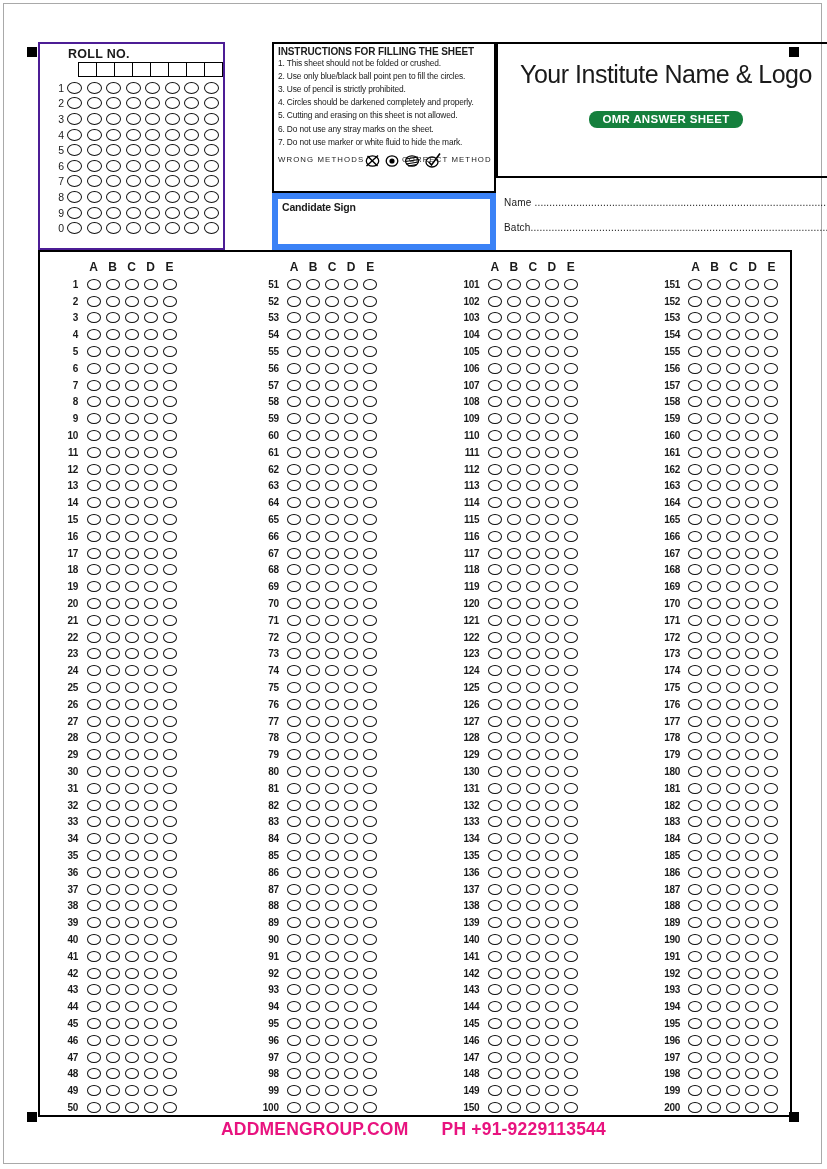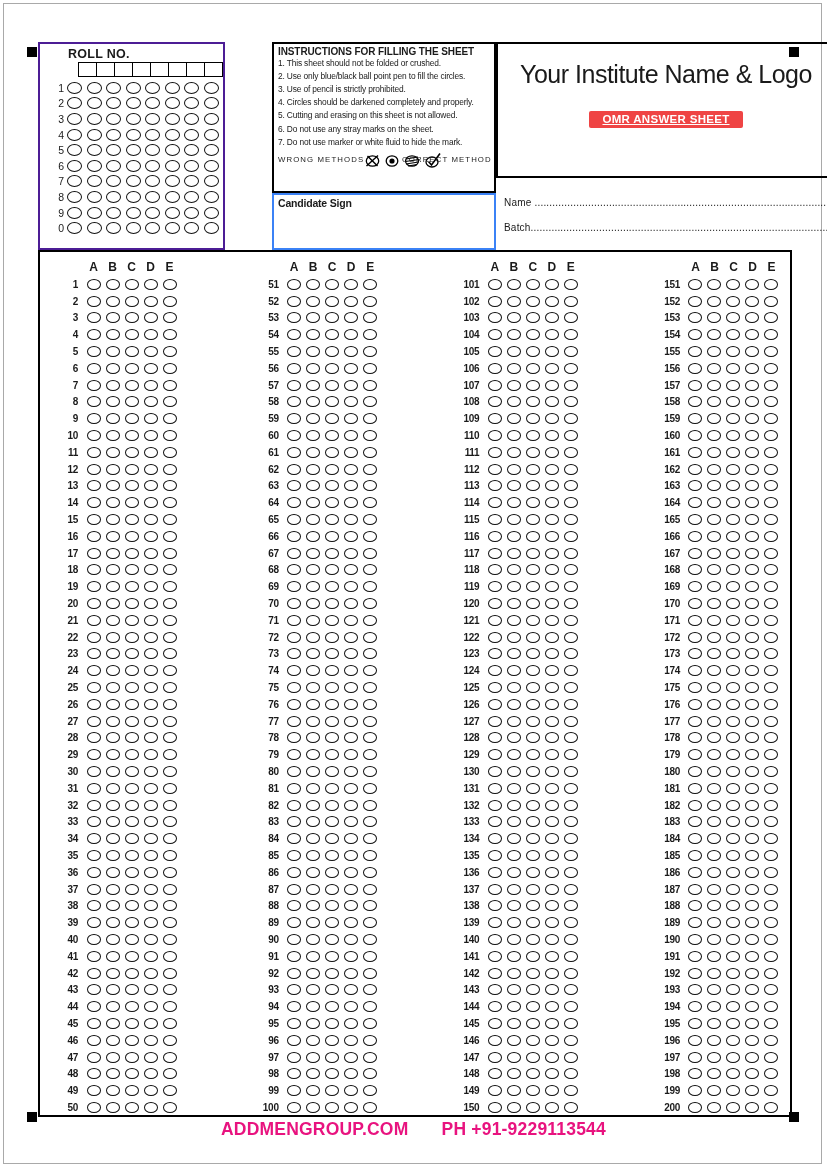--- a/index.html
+++ b/index.html
@@ -39,30 +39,30 @@
   .methods-col { display:flex; align-items:center; }
   .methods-col.wrong { width:124px; }
   .methods-col.correct { flex:1; }
   .methods-label { font-size:7.8px; letter-spacing:1.1px; white-space:nowrap; }
   .methods-icons { display:flex; align-items:center; margin-top:1px; gap:3px; height:17px; }
   .method-icon svg { display:block; }
   .bubble-lg { display:inline-block; width:14px; height:13px; border:1px solid #111; border-radius:50%; background:#fff; margin:0 2px; }
   .bubble-lg.filled { background:#000; }
 
   .sign-row { flex:1; display:flex; margin-top:0; }
-  .sign-box { border:2px solid #3b82f6; flex:1; padding:2px 4px; }
+  .sign-box { border:6px solid #3b82f6; flex:1; padding:2px 4px; }
   .sign-box + .sign-box { margin-left:3px; }
   .sign-label { font-weight:bold; font-size:10.5px; letter-spacing:-0.2px; }
 
   .right-col { width:340px; height:208px; display:flex; flex-direction:column; }
   .institute-box { border:2px solid #000; height:136px; text-align:center; }
   .institute-title { font-size:25px; letter-spacing:-0.5px; margin-top:16px; white-space:nowrap; }
-  .omr-pill { display:inline-block; margin-top:22px; background:#ef4444; color:#fff;
+  .omr-pill { display:inline-block; margin-top:22px; background:#15803d; color:#fff;
     font-weight:bold; font-size:11.5px; letter-spacing:.3px; padding:2px 13px 3px;
-    border-radius:2px; white-space:nowrap;text-decoration:underline; }
+    border-radius:8px; white-space:nowrap; }
   .fields-area { flex:1; padding:12px 2px 0 8px; overflow:hidden; }
   .field-line { font-size:10px; white-space:nowrap; overflow:hidden; height:25px; line-height:25px; letter-spacing:.2px; }
   .field-line.double { display:flex; }
   .field-part { white-space:nowrap; overflow:hidden; }
   .field-part.first { width:190px; }
 
   
   .main-box { position:absolute; left:38px; top:250px; width:754px; height:867px;
     border:2px solid #000; padding:5px 9px 0 12px; display:flex; justify-content:space-between; }
   .grid-col { width:127px; }

